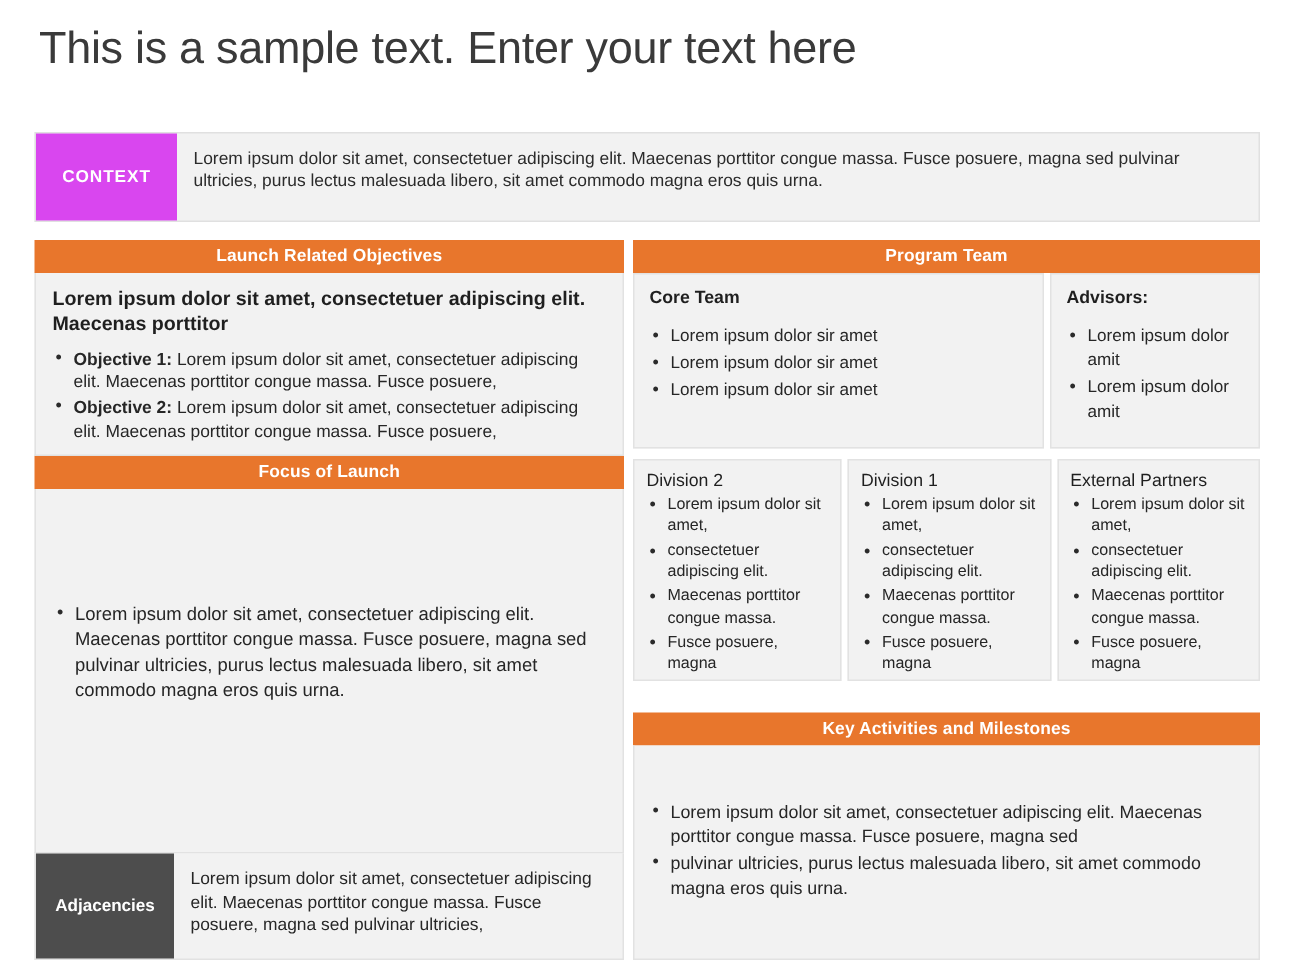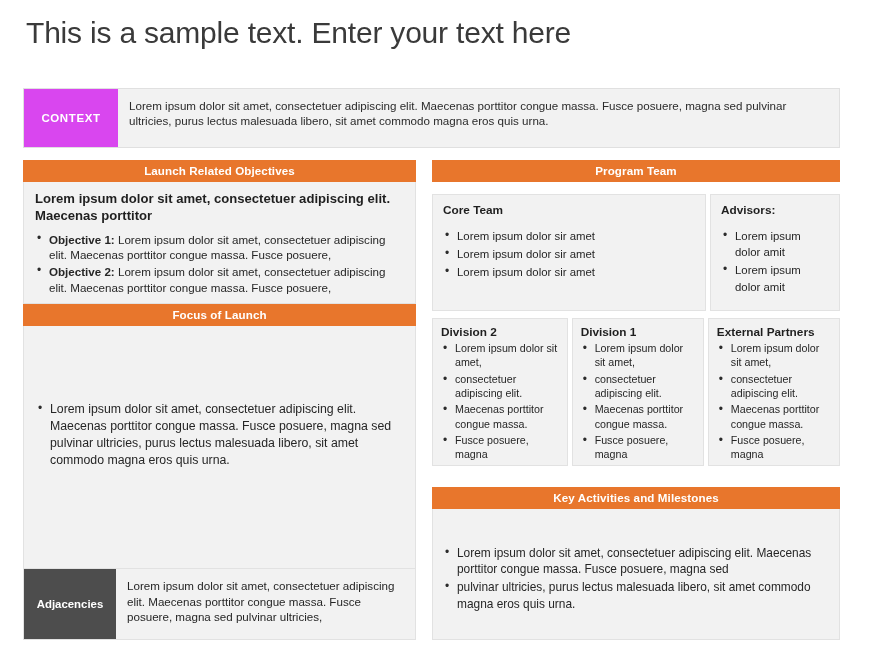--- a/index.html
+++ b/index.html
@@ -64,21 +64,21 @@
   }
 
   
   .cols {
     position: absolute;
     left: 23px;
     top: 160px;
     width: 817px;
     height: 480px;
     display: flex;
-    gap: 16px;
+    gap: 6px;
   }
   .col-left  { width: 393px; flex: 0 0 393px; display: flex; flex-direction: column; }
   .col-right { flex: 1; display: flex; flex-direction: column; }
 
   
   .bar {
     background: #E8762C;
     color: #ffffff;
     font-size: 11.6px;
     font-weight: bold;
@@ -163,21 +163,21 @@
     font-size: 11.6px;
     line-height: 1.34;
   }
 
   
   .pt-grid {
     display: flex;
     gap: 4px;
     height: 117px;
     flex: 0 0 117px;
-    margin-top: 12px;
+    margin-top: 0;
   }
   .pt-core   { width: 274px; flex: 0 0 274px; padding: 8px 10px; }
   .pt-advise { flex: 1; padding: 8px 10px; }
   .sub-head {
     font-size: 11.8px;
     font-weight: bold;
     color: #1f1f1f;
     margin-bottom: 11px;
   }
   .pt-list { font-size: 11.4px; line-height: 1.42; }
@@ -189,21 +189,21 @@
     display: flex;
     gap: 4px;
     height: 148px;
     flex: 0 0 148px;
     margin-top: 7px;
   }
   .div-box { flex: 1; padding: 6px 7px 6px 8px; }
   .div-box.wide { flex: 1.03; }
   .div-head {
     font-size: 11.8px;
-    font-weight: bold;
+    font-weight: normal;
     color: #1f1f1f;
     margin-bottom: 2px;
   }
   .div-list { font-size: 10.7px; line-height: 1.34; }
   .div-list > li { padding-left: 13px; margin-bottom: 1px; }
   .div-list > li::before { left: 2px; font-size: 11px; }
 
   
   .ka-wrap { margin-top: 21px; flex: 1; display: flex; flex-direction: column; }
   .ka-panel { flex: 1; padding: 36px 16px 0 10px; }

